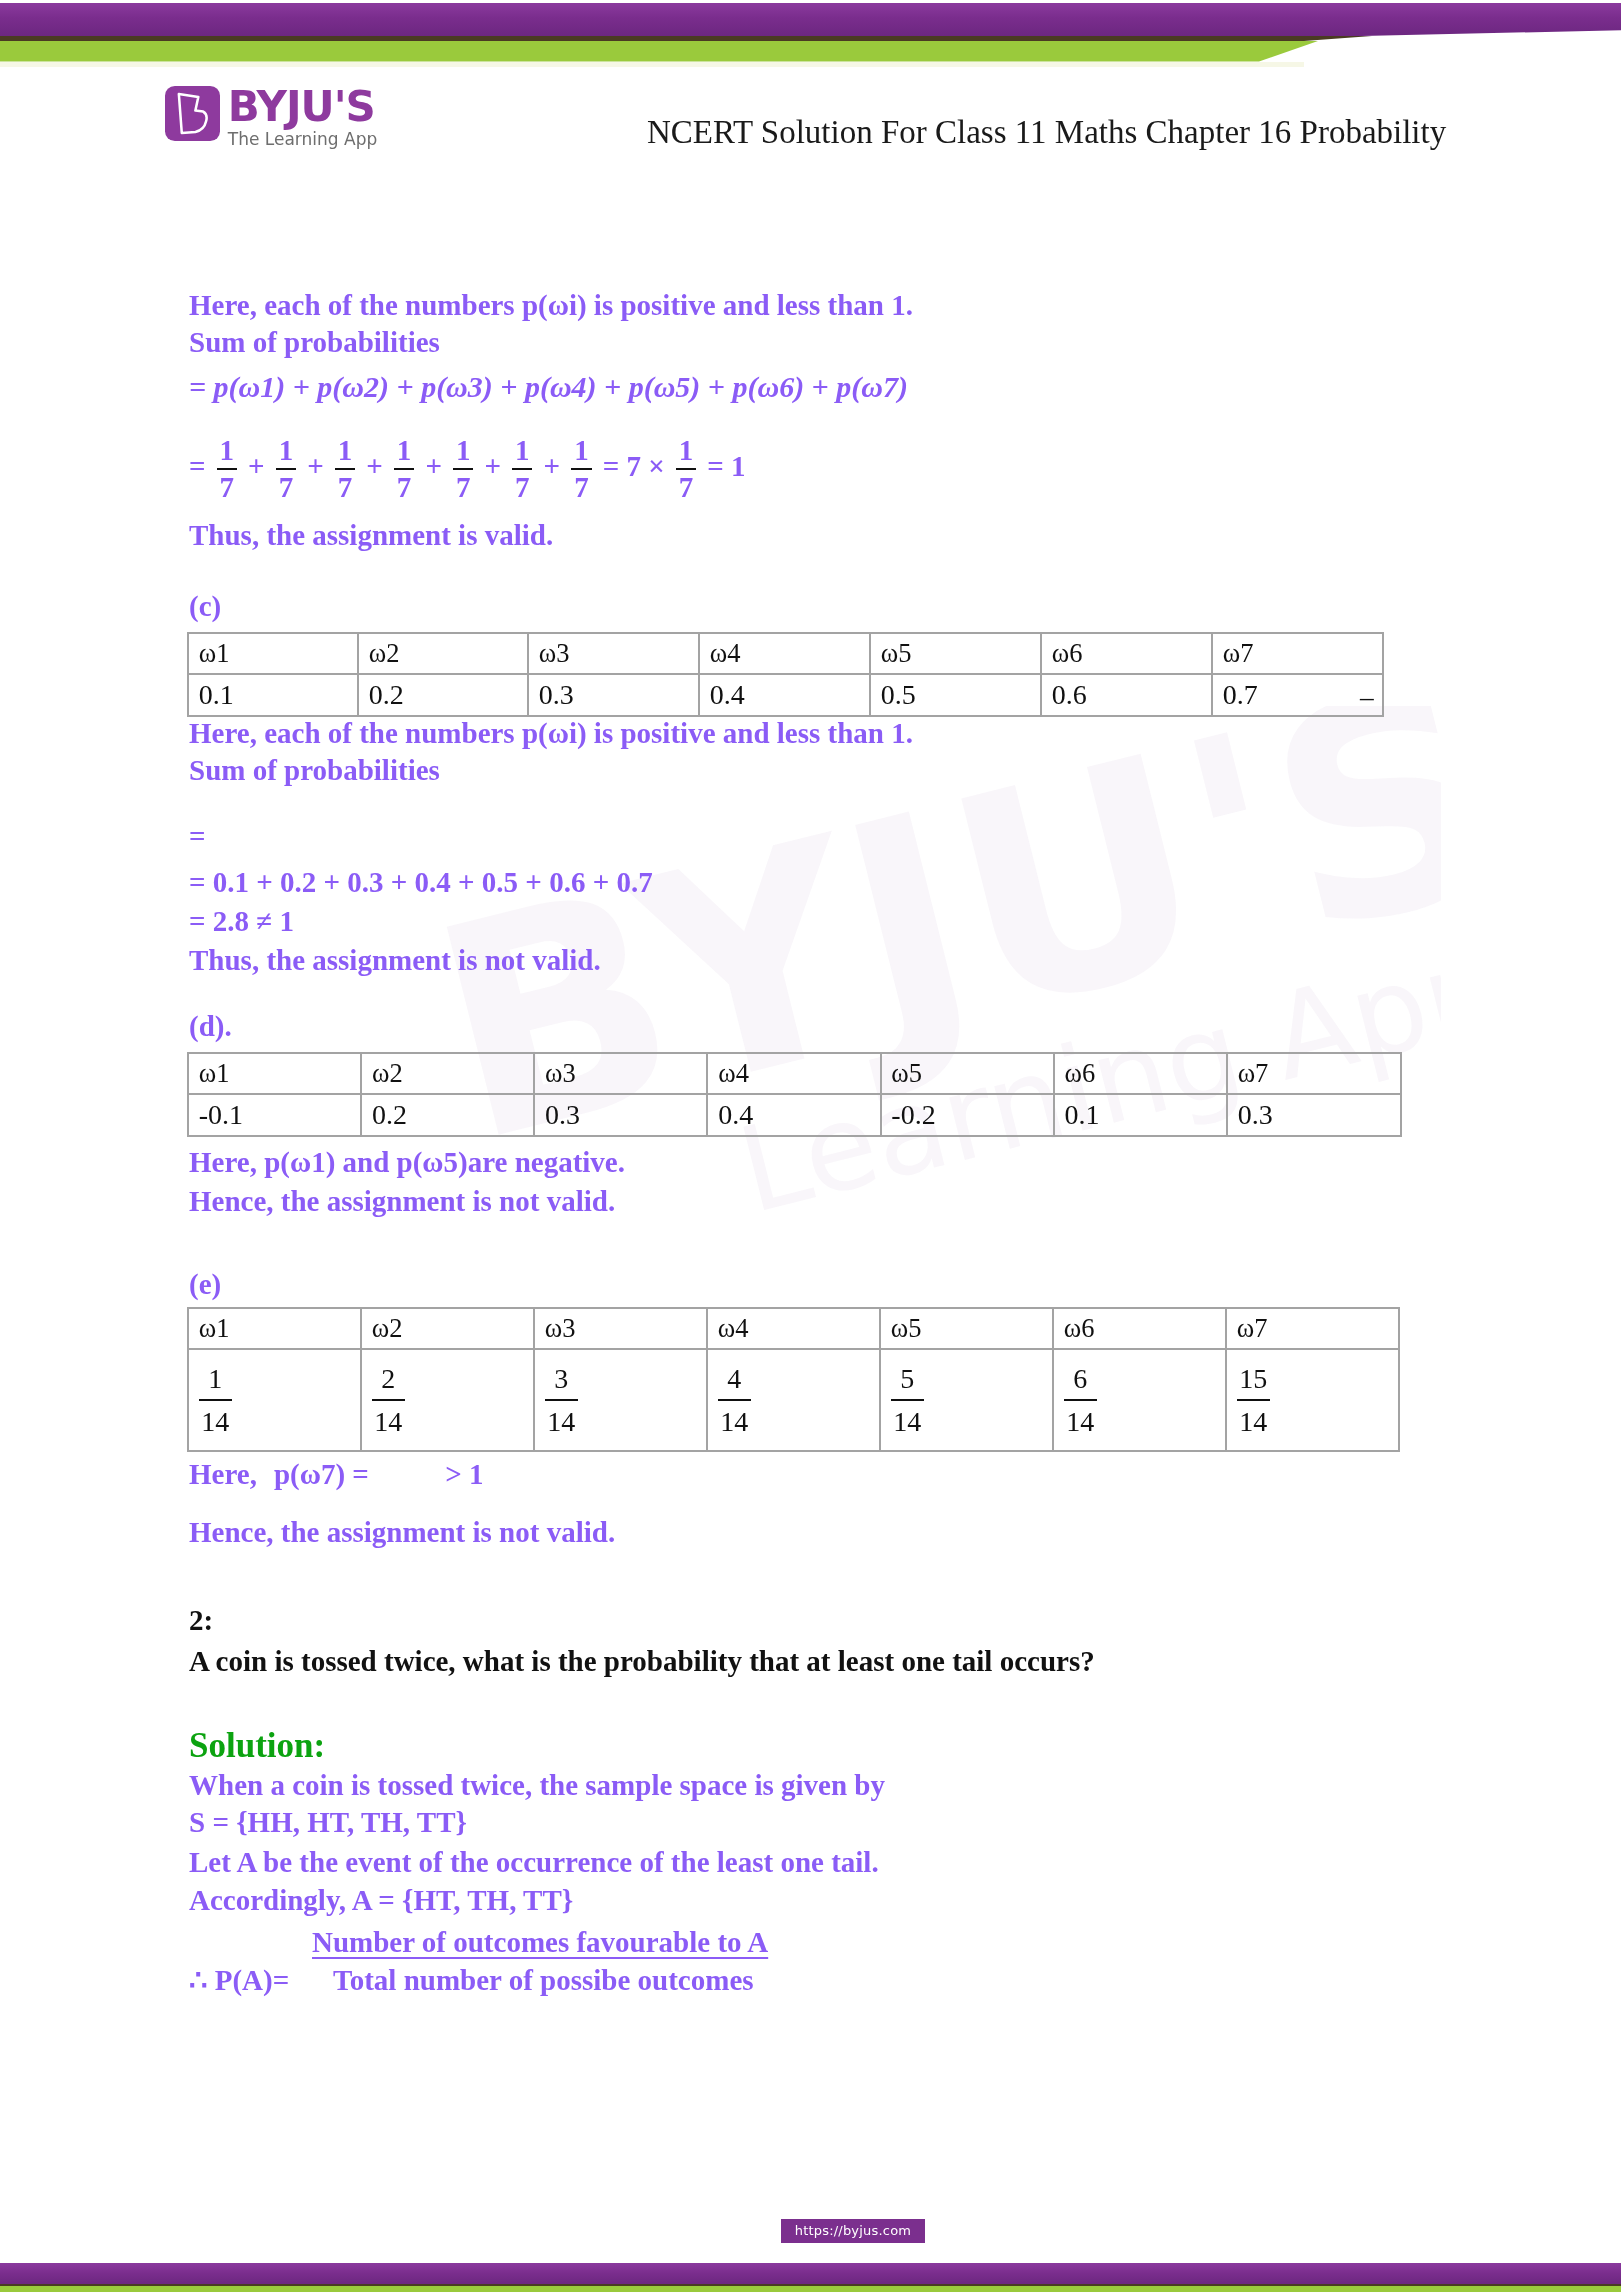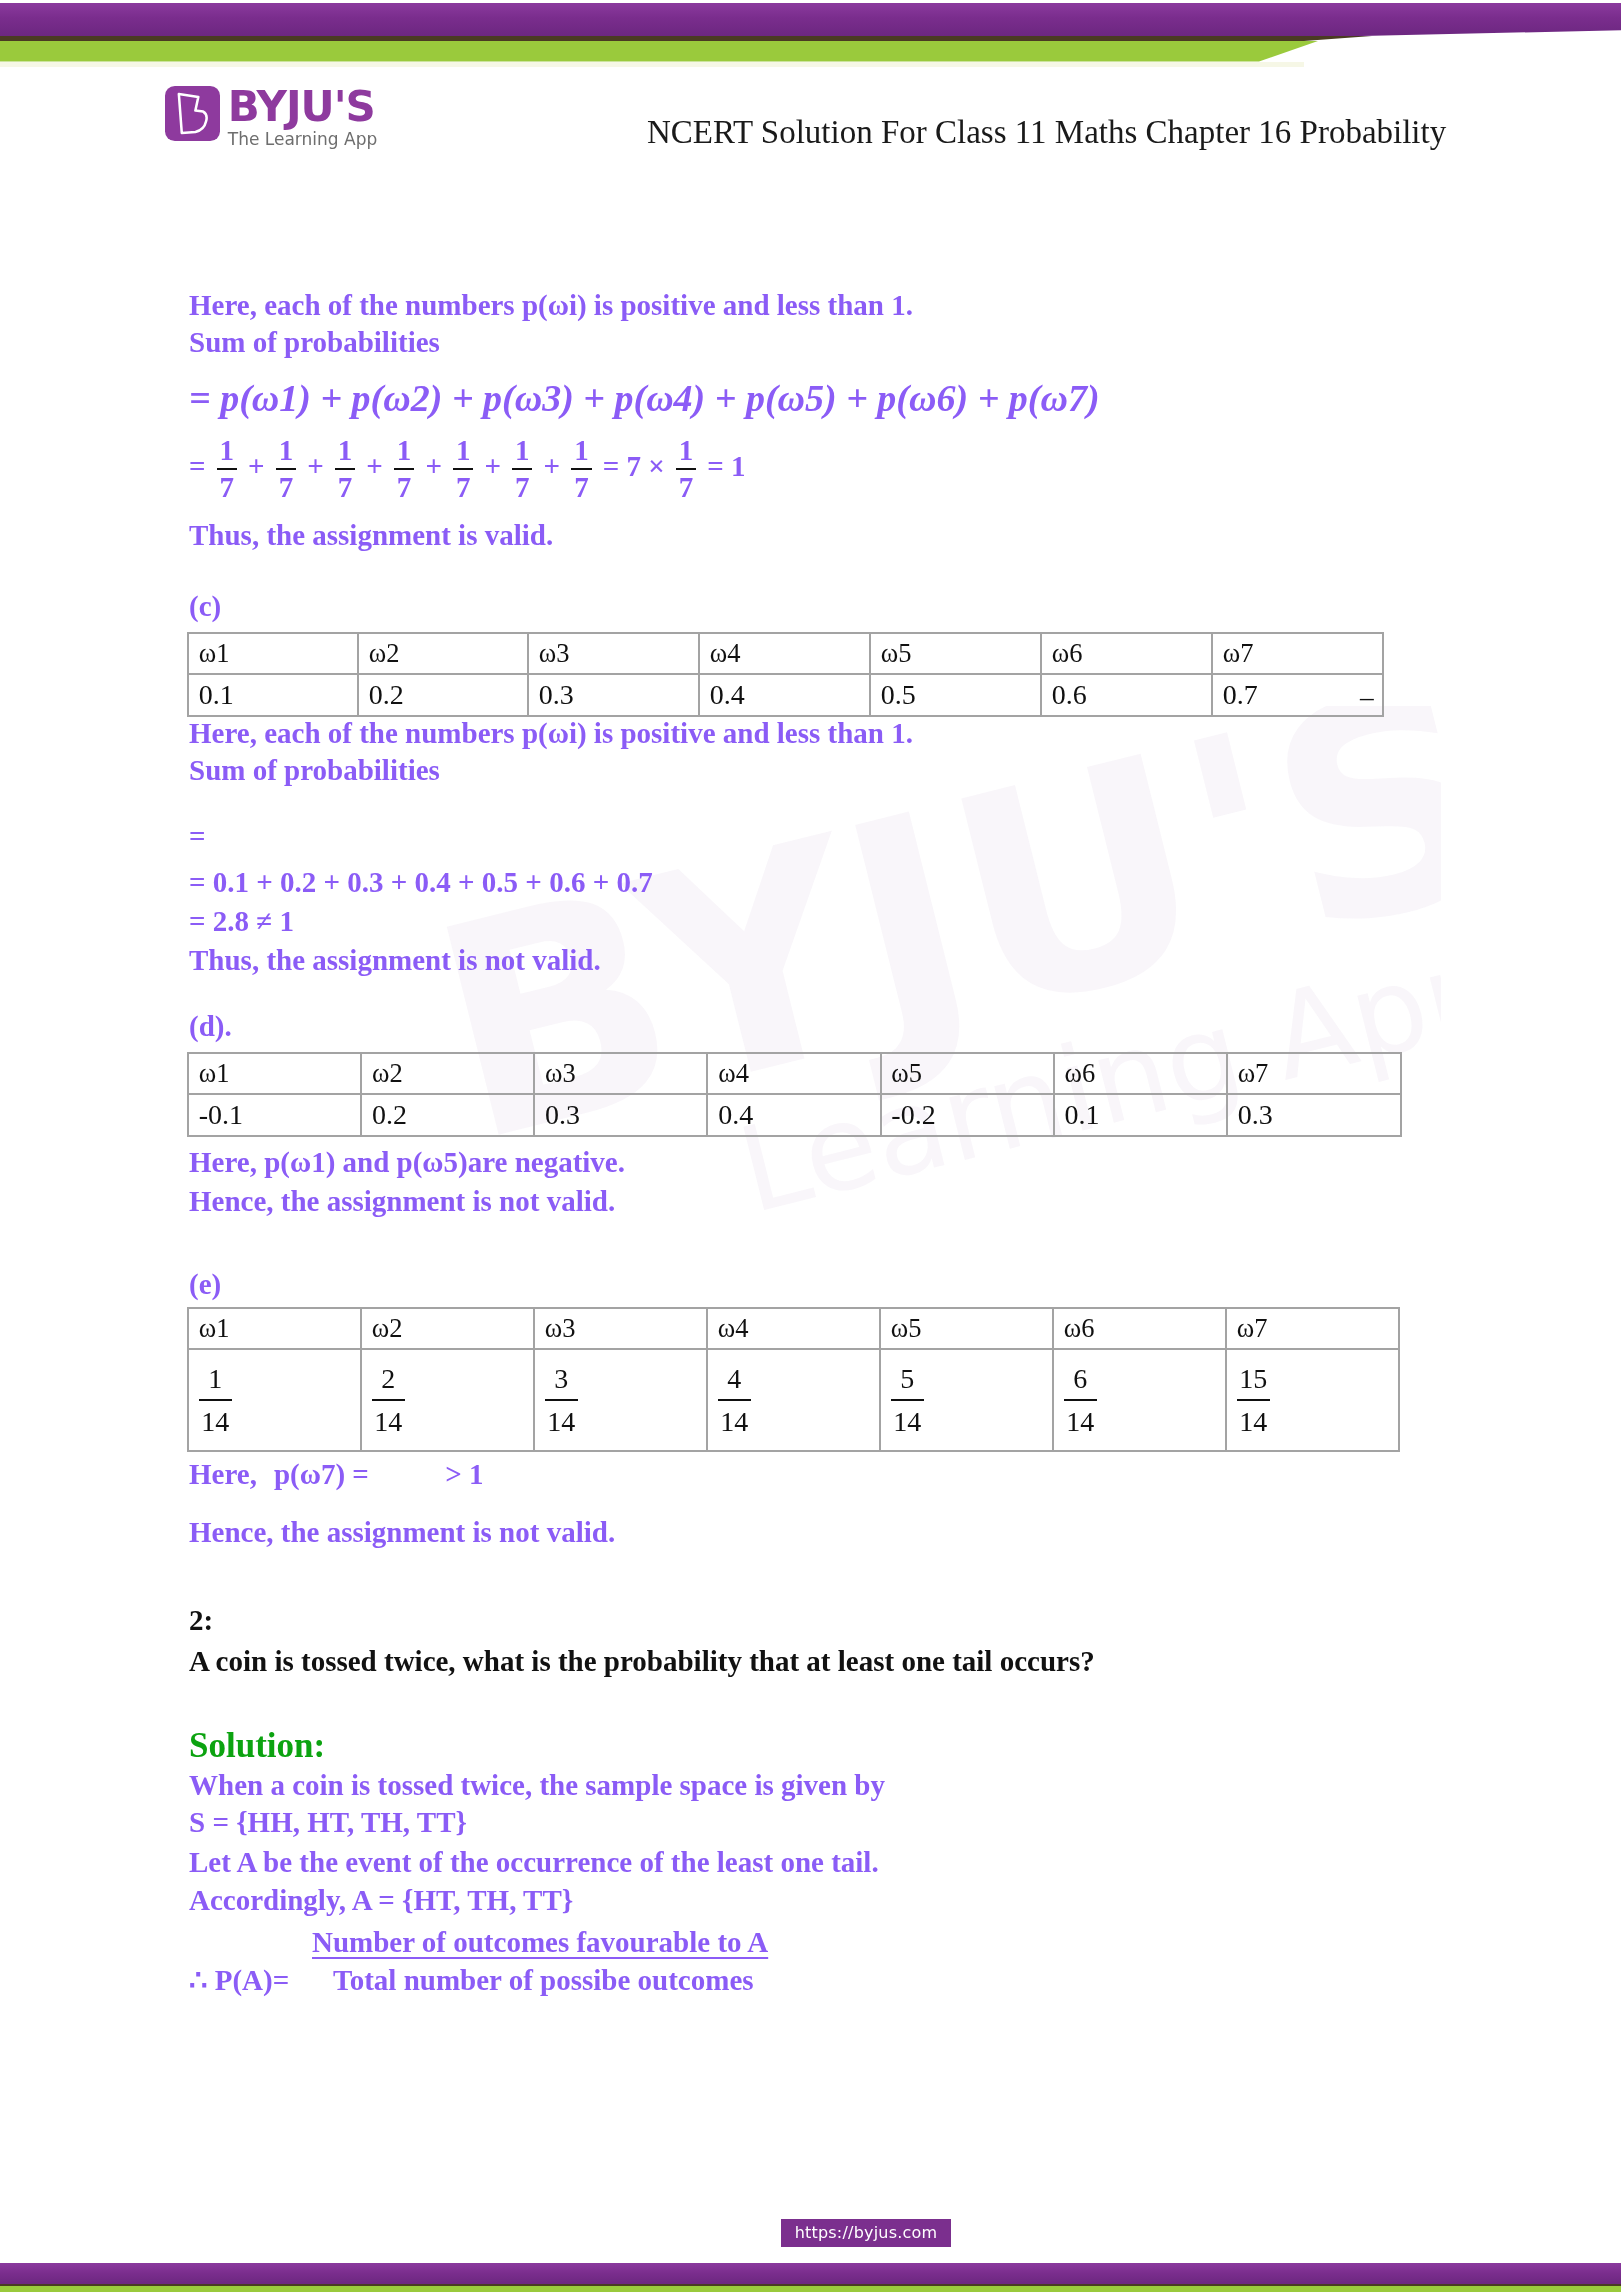--- a/index.html
+++ b/index.html
@@ -186,21 +186,21 @@
   }
   .uline { text-decoration: underline; text-underline-offset: 4.9px; }
 
   
   .foot-url {
     position: absolute;
     left: 781px; top: 2219px;
     background: #7B2F8E;
     color: #ffffff;
     font-family: "DejaVu Sans", sans-serif;
-    font-size: 16px;
+    font-size: 13px;
     padding: 3.9px 13.7px 4.9px 13.7px;
     white-space: nowrap;
     letter-spacing: 0.2px;
   }
   .foot-bars {
     position: absolute; left: 0; bottom: 0;
     width: 1621px; height: 39px; overflow: hidden;
   }
   .foot-cream { position: absolute; bottom: 25.5px; left: 0; width: 1621px; height: 3.9px; background: #f6f7e6; }
   .foot-purple { position: absolute; bottom: 8.8px; left: 0; width: 1621px; height: 21.6px;
@@ -236,21 +236,21 @@
   <g transform="rotate(-14 525 380)" fill="#d9c8e0" opacity="0.55">
     <text x="60" y="330" font-family="DejaVu Sans, sans-serif" font-size="300" font-weight="bold">BYJU'S</text>
     <text x="320" y="470" font-family="DejaVu Sans, sans-serif" font-size="120">Learning App</text>
   </g>
 </svg>
 
 <div class="content">
 
   <div class="ln" style="left:189px; top:287px;">Here, each of the numbers p(ωi) is positive and less than 1.</div>
   <div class="ln" style="left:189px; top:324px;">Sum of probabilities</div>
-  <div class="ln italic" style="left:189px; top:380px; font-size:38px;">= p(ω1) + p(ω2) + p(ω3) + p(ω4) + p(ω5) + p(ω6) + p(ω7)</div>
+  <div class="ln italic" style="left:189px; top:368px; font-size:30px;">= p(ω1) + p(ω2) + p(ω3) + p(ω4) + p(ω5) + p(ω6) + p(ω7)</div>
 
   <div class="ln" style="left:189px; top:436px;">
     <span>=</span>
     <span class="frac">
       <span class="num">1</span>
       <span class="bar-l"></span>
       <span class="den">7</span>
     </span>
     <span>+</span>
     <span class="frac">

